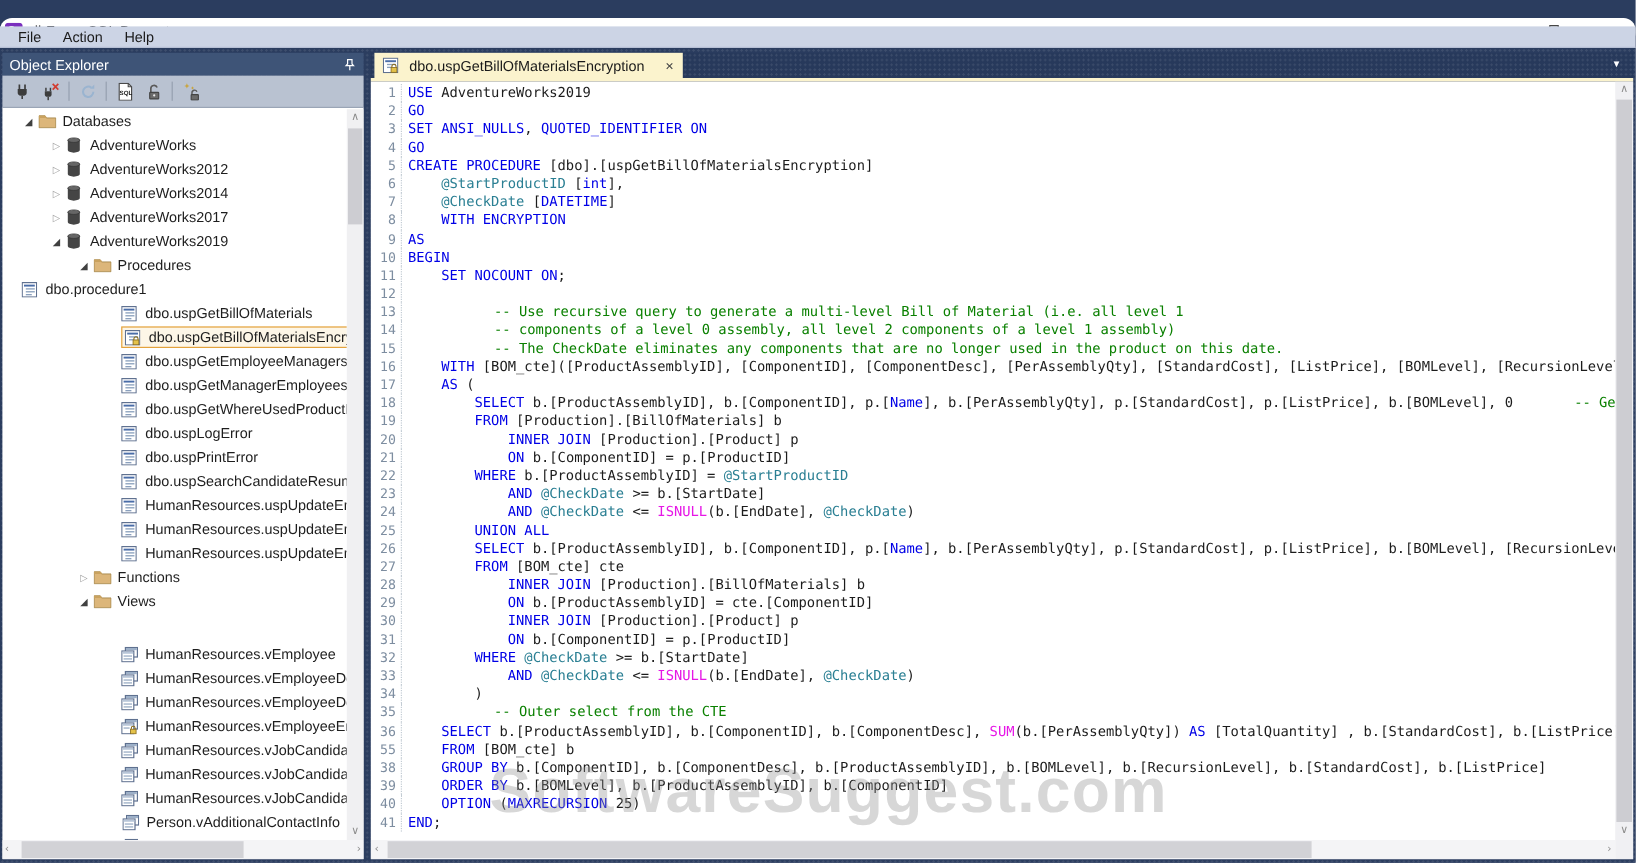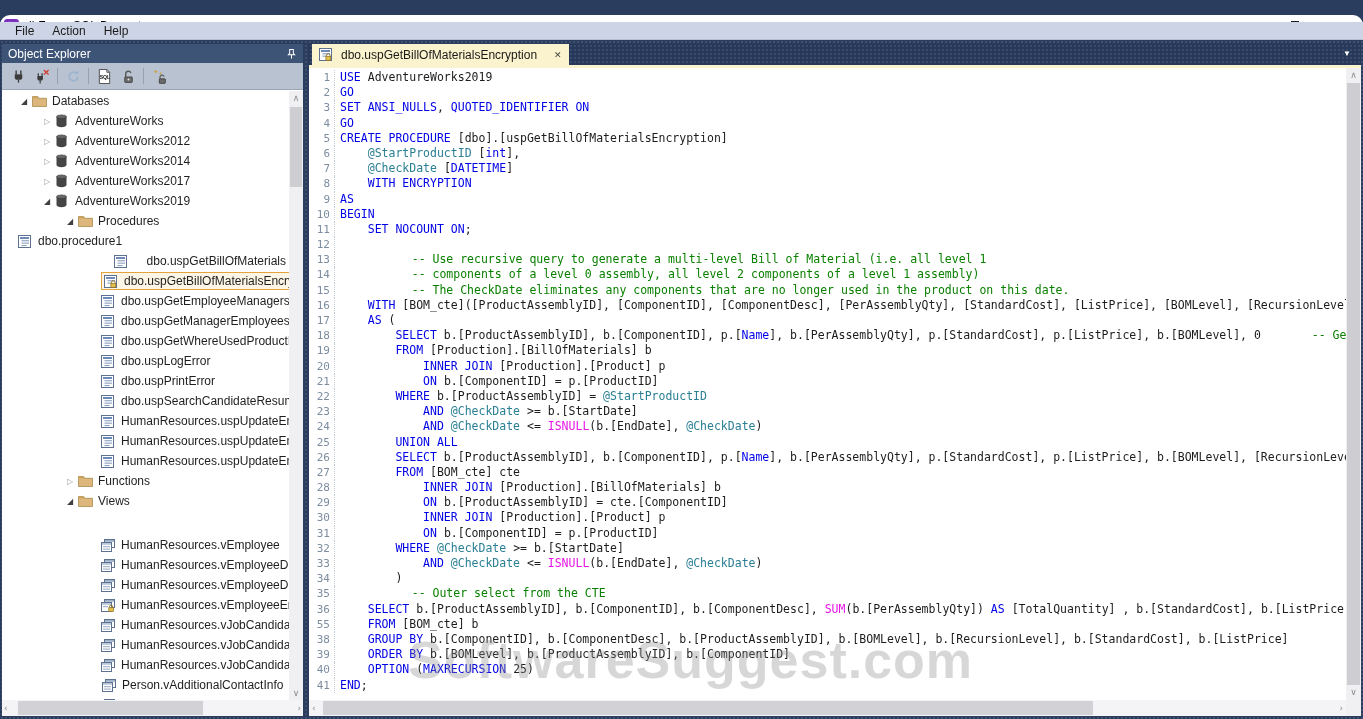--- a/index.html
+++ b/index.html
@@ -249,21 +249,21 @@
               <svg width="13" height="13" viewBox="0 0 13 13">
                 <rect x="0.5" y="0.5" width="12" height="12" fill="#fff" stroke="#5f7190"></rect>
                 <rect x="2" y="2.2" width="9" height="1.6" fill="#4a6da8"></rect>
                 <rect x="3.5" y="5.2" width="7.5" height="1.1" fill="#8aa0bd"></rect>
                 <rect x="3.5" y="7.6" width="7.5" height="1.1" fill="#8aa0bd"></rect>
                 <rect x="3.5" y="10" width="5" height="1.1" fill="#8aa0bd"></rect>
               </svg>
             </span>
             <span class="t-label">dbo.procedure1</span>
           </div>
-          <div class="tree-row" style="padding-left: 83px; justify-content: space-between;">
+          <div class="tree-row" style="padding-left: 83px;">
             <span class="expander exp-closed"></span>
             <span class="t-icon">
               <svg width="13" height="13" viewBox="0 0 13 13">
                 <rect x="0.5" y="0.5" width="12" height="12" fill="#fff" stroke="#5f7190"></rect>
                 <rect x="2" y="2.2" width="9" height="1.6" fill="#4a6da8"></rect>
                 <rect x="3.5" y="5.2" width="7.5" height="1.1" fill="#8aa0bd"></rect>
                 <rect x="3.5" y="7.6" width="7.5" height="1.1" fill="#8aa0bd"></rect>
                 <rect x="3.5" y="10" width="5" height="1.1" fill="#8aa0bd"></rect>
               </svg>
             </span>

